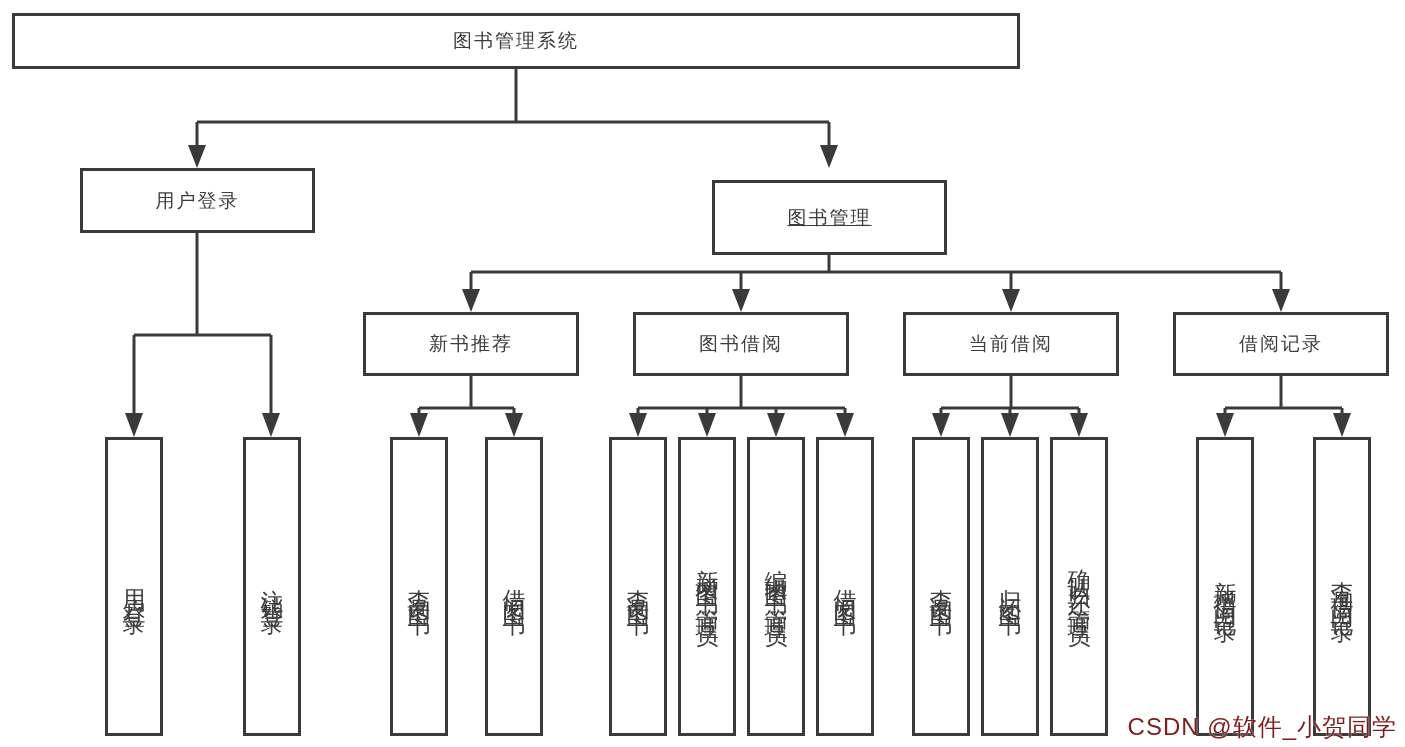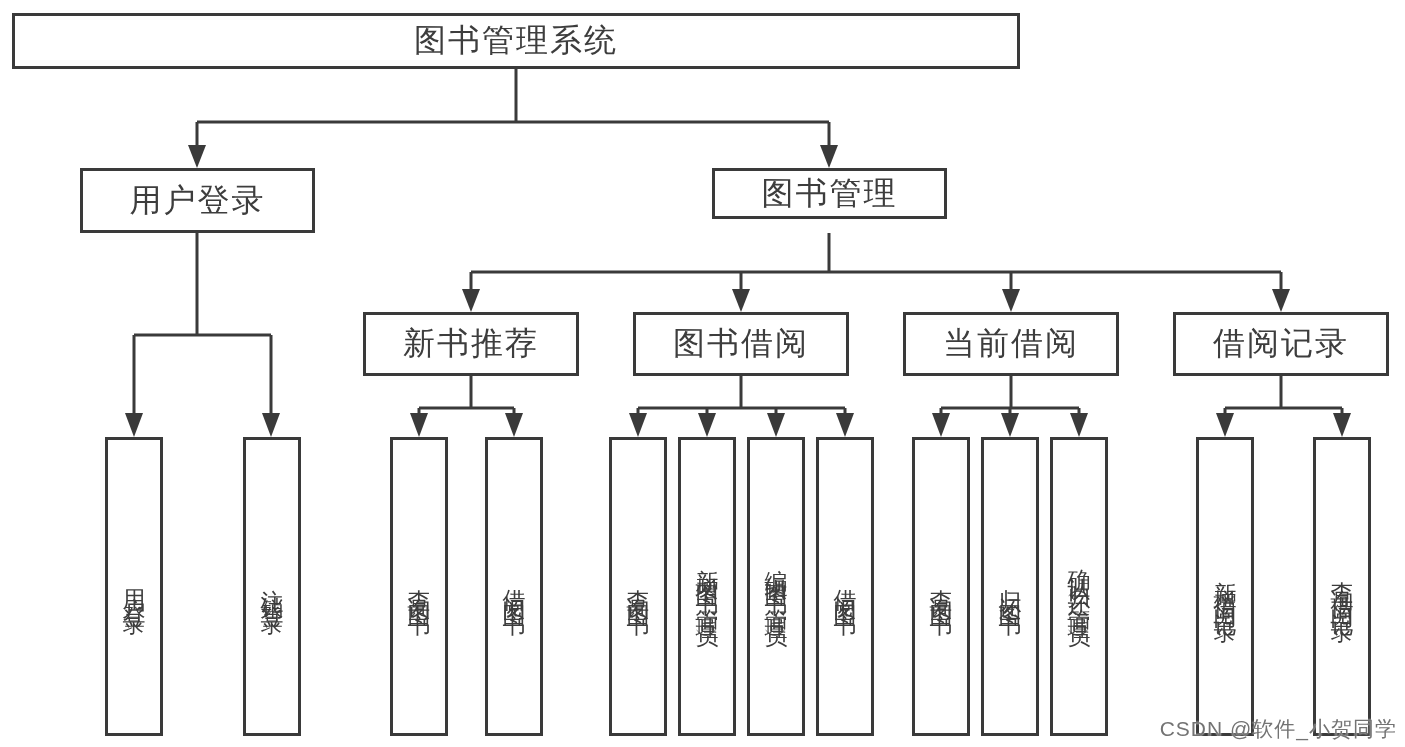--- a/index.html
+++ b/index.html
@@ -25,43 +25,43 @@
     position: absolute;
     box-sizing: border-box;
     border: 3px solid #3a3a3a;
     background: #ffffff;
     display: flex;
     align-items: center;
     justify-content: center;
     color: #3d3d3d;
   }
   .hnode span {
-    font-size: 32px;
+    font-size: 19px;
     letter-spacing: 2px;
     white-space: nowrap;
   }
   .leaf {
     width: 58px;
     height: 299px;
     top: 437px;
   }
   .leaf .vtext {
     writing-mode: vertical-rl;
     text-orientation: mixed;
     font-size: 23px;
     letter-spacing: 8px;
     line-height: 1;
     white-space: nowrap;
   }
   #watermark {
     position: absolute;
     right: 8px;
     bottom: 4px;
-    font-size: 21px;
-    color: #737373;
+    font-size: 24px;
+    color: #7f1d1d;
     letter-spacing: 1px;
     text-shadow: 0 0 2px #ffffff;
     white-space: nowrap;
   }
 </style>
 </head>
 <body>
 
 <div id="canvas">
 
@@ -106,21 +106,21 @@
     </g>
   </svg>
 
   <div class="node hnode" style="left:12px; top:13px; width:1008px; height:56px;">
     <span>图书管理系统</span>
   </div>
 
   <div class="node hnode" style="left:80px; top:168px; width:235px; height:65px;">
     <span>用户登录</span>
   </div>
-  <div class="node hnode" style="left:712px; top:168px; width:235px; height:51px;">
+  <div class="node hnode" style="left:712px; top:180px; width:235px; height:75px;text-decoration:underline;">
     <span>图书管理</span>
   </div>
 
   <div class="node hnode" style="left:633px; top:312px; width:216px; height:64px;">
     <span>图书借阅</span>
   </div>
   <div class="node hnode" style="left:363px; top:312px; width:216px; height:64px;">
     <span>新书推荐</span>
   </div>
   <div class="node hnode" style="left:903px; top:312px; width:216px; height:64px;text-align:center;">

